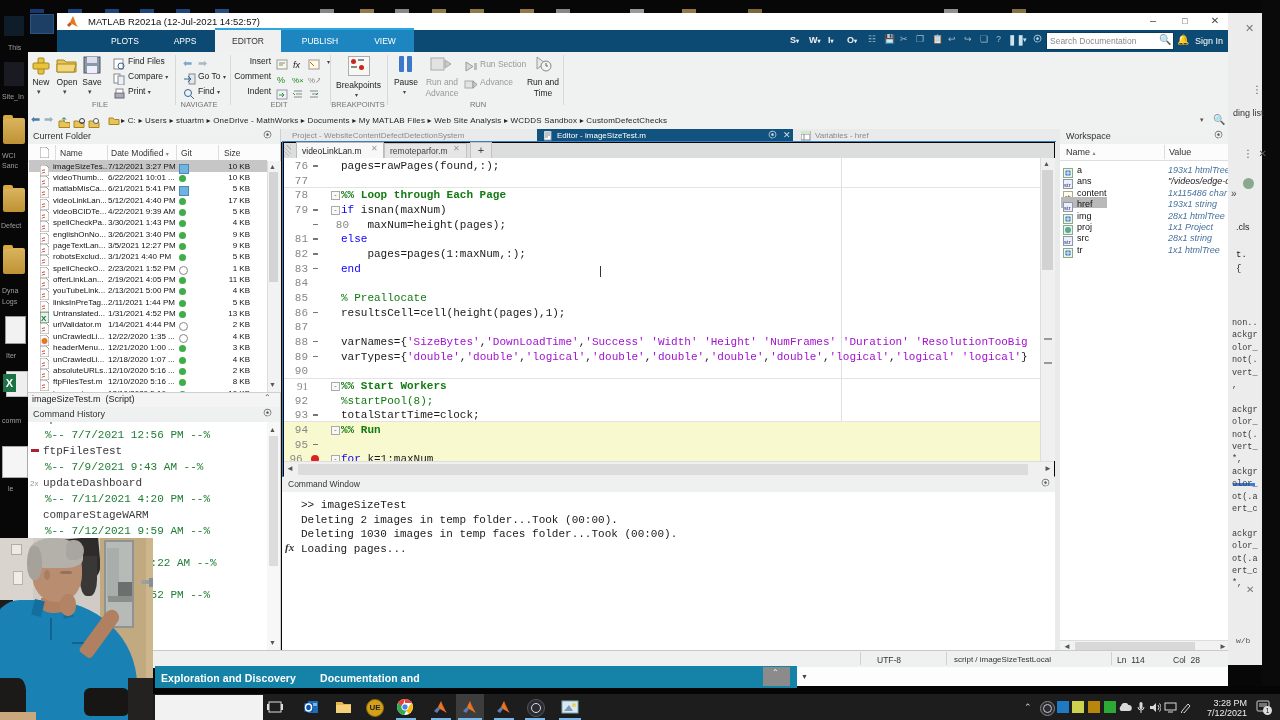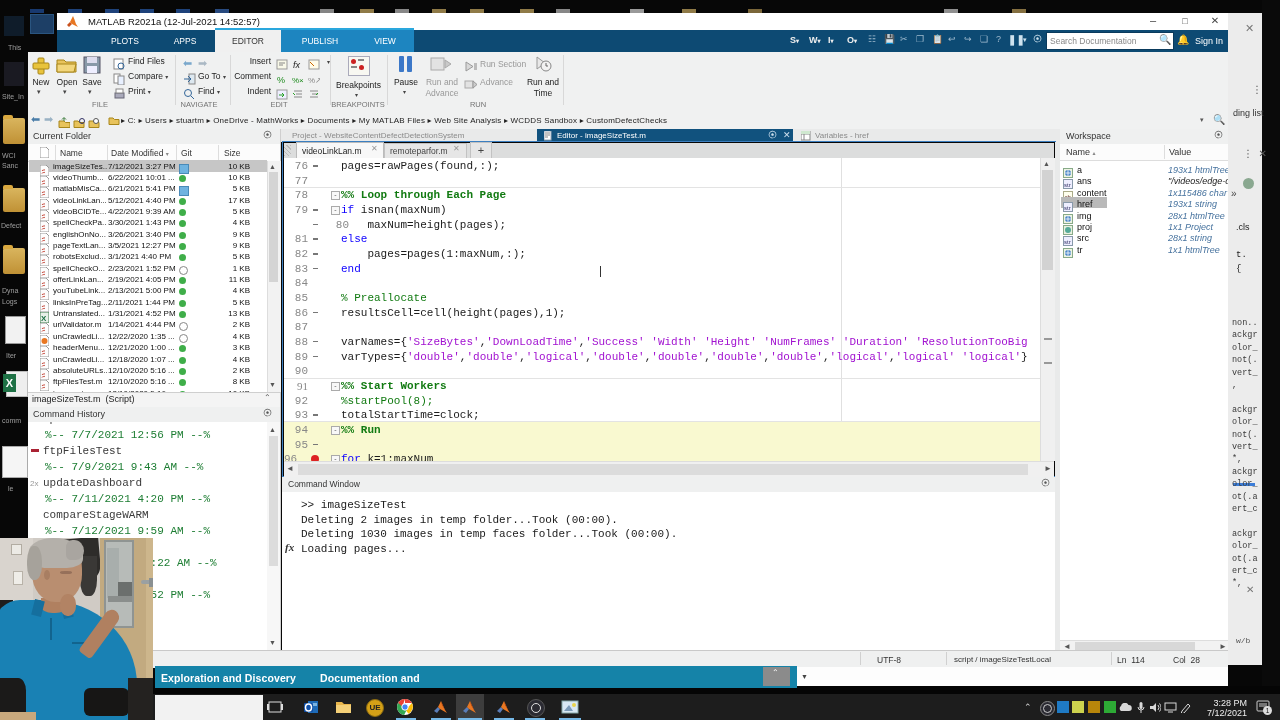--- a/index.html
+++ b/index.html
@@ -568,21 +568,21 @@
 <div class="a mono" style="left:0px;top:236.6px;width:24px;text-align:right;font-size:11px;color:#888;">92</div>
 <div class="a mono" style="left:57px;top:236.6px;font-size:11px;color:#1a1a1a;white-space:pre;"><span class="cm">%startPool(8);</span></div>
 <div class="a mono" style="left:0px;top:251.2px;width:24px;text-align:right;font-size:11px;color:#888;">93</div>
 <div class="a" style="left:29px;top:256.2px;width:5px;height:1.5px;background:#777;"></div>
 <div class="a mono" style="left:57px;top:251.2px;font-size:11px;color:#1a1a1a;white-space:pre;">totalStartTime=clock;</div>
 <div class="a mono" style="left:0px;top:265.9px;width:24px;text-align:right;font-size:11px;color:#888;">94</div>
 <div class="a" style="left:47px;top:267.9px;width:7px;height:7px;border:1px solid #aaa;background:#f8f8f8;font-size:7px;line-height:6px;text-align:center;color:#555;">-</div>
 <div class="a mono" style="left:57px;top:265.9px;font-size:11px;color:#1a1a1a;white-space:pre;"><span class="cm" style="font-weight:bold;">%% Run</span></div>
 <div class="a mono" style="left:0px;top:280.5px;width:24px;text-align:right;font-size:11px;color:#888;">95</div>
 <div class="a" style="left:29px;top:285.5px;width:5px;height:1.5px;background:#777;"></div>
-<div class="a mono" style="left:0px;top:295.2px;width:24px;text-align:left;font-size:11px;color:#888;">96</div>
+<div class="a mono" style="left:0px;top:295.2px;width:24px;text-align:center;font-size:11px;color:#888;">96</div>
 <div class="a" style="left:27px;top:297.2px;width:8px;height:8px;border-radius:50%;background:#d22;"></div>
 <div class="a" style="left:47px;top:297.2px;width:7px;height:7px;border:1px solid #aaa;background:#f8f8f8;font-size:7px;line-height:6px;text-align:center;color:#555;">-</div>
 <div class="a mono" style="left:57px;top:295.2px;font-size:11px;color:#1a1a1a;white-space:pre;"><span class="kw">for</span> k=1:maxNum</div>
 <div class="a" style="left:316px;top:108px;width:1px;height:11px;background:#333;"></div>
 </div>
 <div class="a" style="left:1040px;top:158px;width:14px;height:303px;background:#f0f0f0;border-left:1px solid #ddd;"></div>
 <div class="a" style="left:1043px;top:160px;font-size:7px;color:#555;">▲</div>
 <div class="a" style="left:1042px;top:170px;width:11px;height:100px;background:#d2d2d2;"></div>
 <div class="a" style="left:1044px;top:338px;width:8px;height:2px;background:#999;"></div>
 <div class="a" style="left:1044px;top:362px;width:8px;height:2px;background:#999;"></div>

